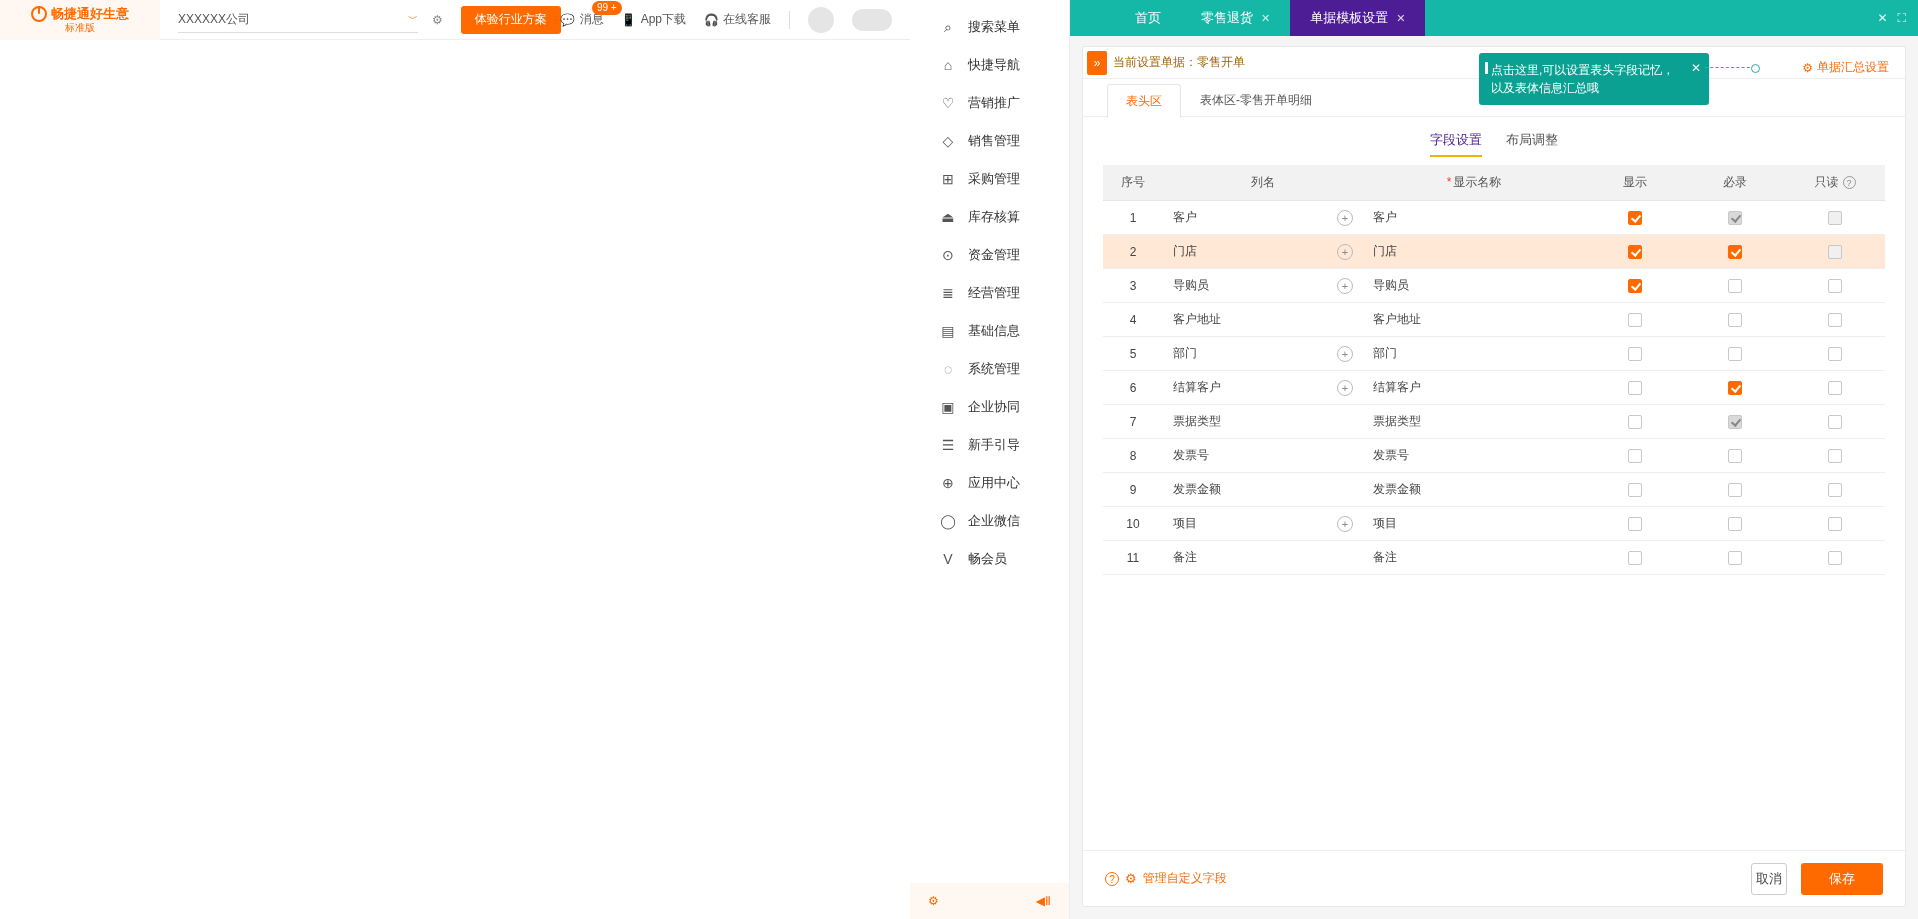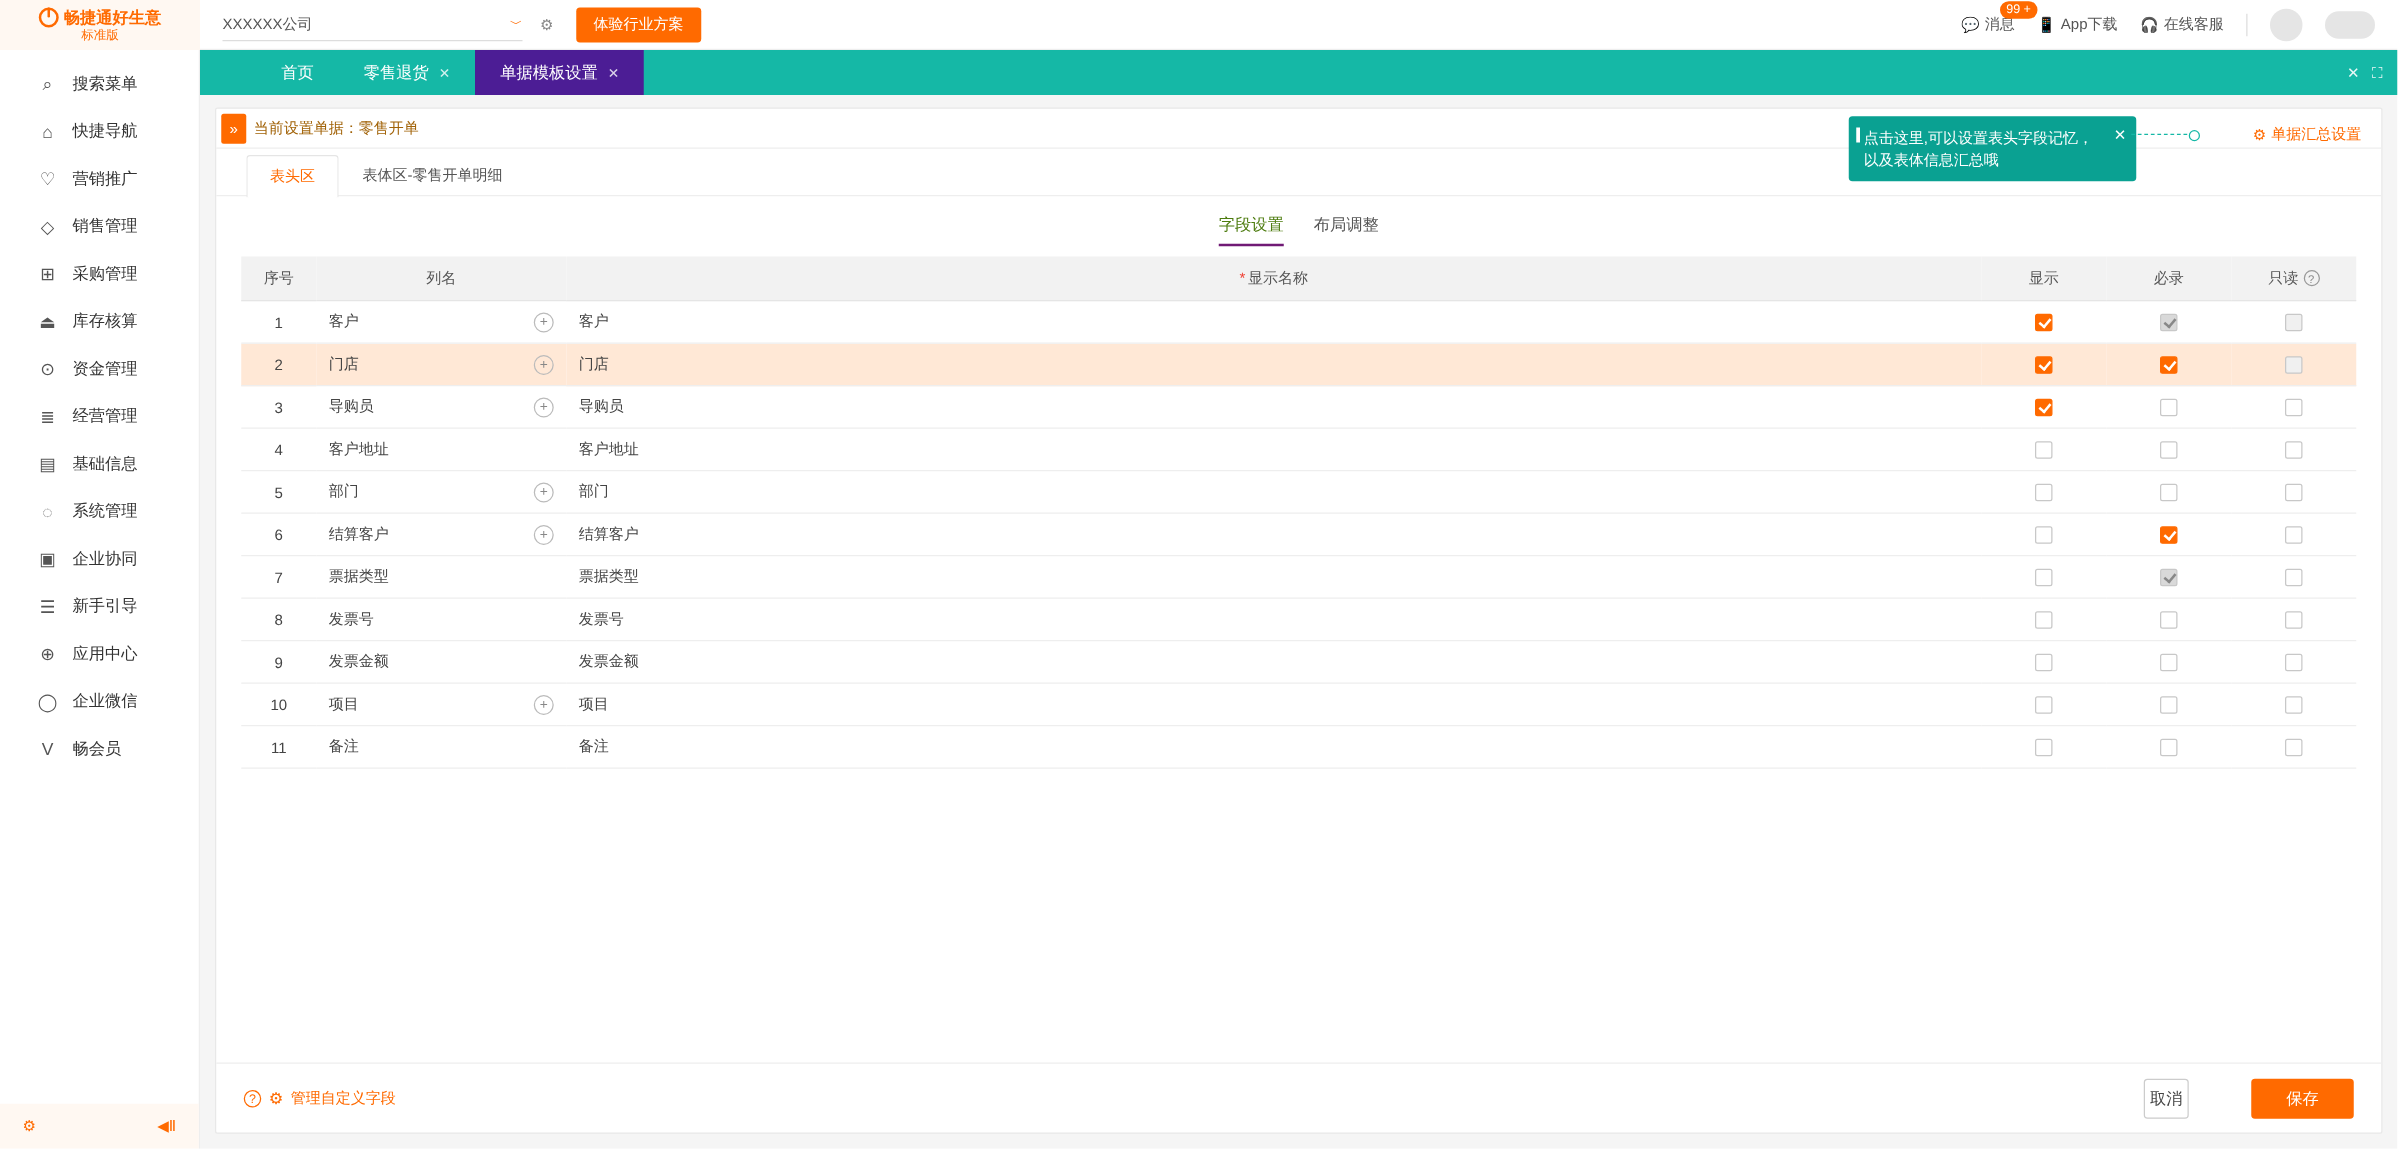--- a/index.html
+++ b/index.html
@@ -1,17 +1,17 @@
 <!DOCTYPE html>
 <html><head>
 <meta charset="utf-8">
 <style>
   * { box-sizing: border-box; margin: 0; padding: 0; }
   body { font-family: "Microsoft YaHei", -apple-system, sans-serif; font-size: 12px; color: #333; background: #fff; overflow: hidden; }
-  .shell { width: 1918px; height: 919px; display: flex; flex-direction: column; }
+  .shell { width: 1918px; height: 919px; display: flex; flex-direction: row; }
 
   
   .topbar { height: 40px; display: flex; align-items: center; padding: 0 18px 0 0; border-bottom: 1px solid #eee; }
   .brand-box { width: 160px; display: flex; flex-direction: column; align-items: center; justify-content: center; padding: 4px 0; background: #fff8f2; height: 40px; }
   .brand-row { display: flex; align-items: center; gap: 4px; color: #ff6a00; font-weight: 600; font-size: 13px; }
   .brand-sub { color: #ff6a00; font-size: 10px; margin-top: -2px; }
   .brand-logo { width: 16px; height: 16px; border: 2px solid #ff6a00; border-radius: 50%; position: relative; }
   .brand-logo::after { content:""; position:absolute; width:2px; height:8px; background:#ff6a00; left:5px; top:-2px; border-radius:1px; }
   .company-select { margin-left: 18px; width: 240px; height: 26px; border: none; border-bottom: 1px solid #ddd; display: flex; align-items: center; justify-content: space-between; color: #555; cursor: pointer; }
   .company-select .chev { color: #ff6a00; font-size: 10px; }
@@ -62,21 +62,21 @@
 
   
   .area-tabs { display: flex; align-items: flex-end; padding-left: 24px; height: 38px; gap: 0; }
   .area-tab { padding: 8px 18px; border: 1px solid transparent; border-bottom: none; cursor: pointer; font-size: 12px; color: #555; }
   .area-tab.active { border-color: #e5e5e5; color: #ff6a00; border-radius: 3px 3px 0 0; background:#fff; position: relative; top:1px;}
   .area-tabs-line { border-bottom: 1px solid #eee; margin-top:-1px;}
 
   
   .sub-tabs { display: flex; justify-content: center; gap: 24px; padding: 14px 0 8px; font-size: 13px; }
   .sub-tab { padding-bottom: 6px; cursor: pointer; color: #555; }
-  .sub-tab.active { color: #4d7c0f; border-bottom: 2px solid #701a75; }
+  .sub-tab.active { color: #4c1d95; border-bottom: 2px solid #eab308; }
 
   
   .tbl-wrap { padding: 0 20px; flex: 1; overflow: auto; }
   table { width: 100%; border-collapse: collapse; }
   thead th { background: #f2f2f2; color: #555; font-weight: 500; text-align: center; padding: 9px 10px; font-size: 12px; border-bottom: 1px solid #e5e5e5;}
   th.center, td.center { text-align: center; }
   tbody td { padding: 8px 10px; border-bottom: 1px solid #eee; font-size: 12px; color: #444; }
   tbody tr.hover { background: #ffe8d6; }
   .col-seq { width: 60px; text-align: center; }
   .col-name { width: 200px; position: relative; }
@@ -91,21 +91,21 @@
   .chk.dis.on::after{ border-color:#888;}
   .help-q { display:inline-block; width:13px; height:13px; border:1px solid #999; border-radius:50%; font-size:9px; line-height:12px; text-align:center; color:#888; margin-left:4px;}
 
   
   .card-footer { border-top: 1px solid #eee; height: 56px; display: flex; align-items: center; padding: 0 22px; }
   .footer-link { color: #ff6a00; font-size: 12px; cursor: pointer; display:flex; align-items:center; gap:6px;}
   .footer-link .q { width:14px;height:14px;border:1px solid #ff6a00;border-radius:50%;font-size:10px;line-height:13px;text-align:center;}
   .footer-link .g2 { font-size:13px;}
   .footer-btns { margin-left: auto; display: flex; gap: 14px; }
   .btn-default { height: 32px; padding: 0 4px; border: 1px solid #ccc; background: #fff; border-radius: 3px; cursor: pointer; font-size: 13px; color:#444;}
-  .btn-primary { height: 32px; padding: 0 28px; border: none; background: #ff6a00; color: #fff; border-radius: 3px; cursor: pointer; font-size: 13px; margin-left: 36px; }
+  .btn-primary { height: 32px; padding: 0 28px; border: none; background: #ff6a00; color: #fff; border-radius: 3px; cursor: pointer; font-size: 13px; }
 </style>
 </head>
 <body>
 
 <div class="shell">
 
   <div class="topbar">
     <div class="brand-box">
       <div class="brand-row">
         <span class="brand-logo"></span>

